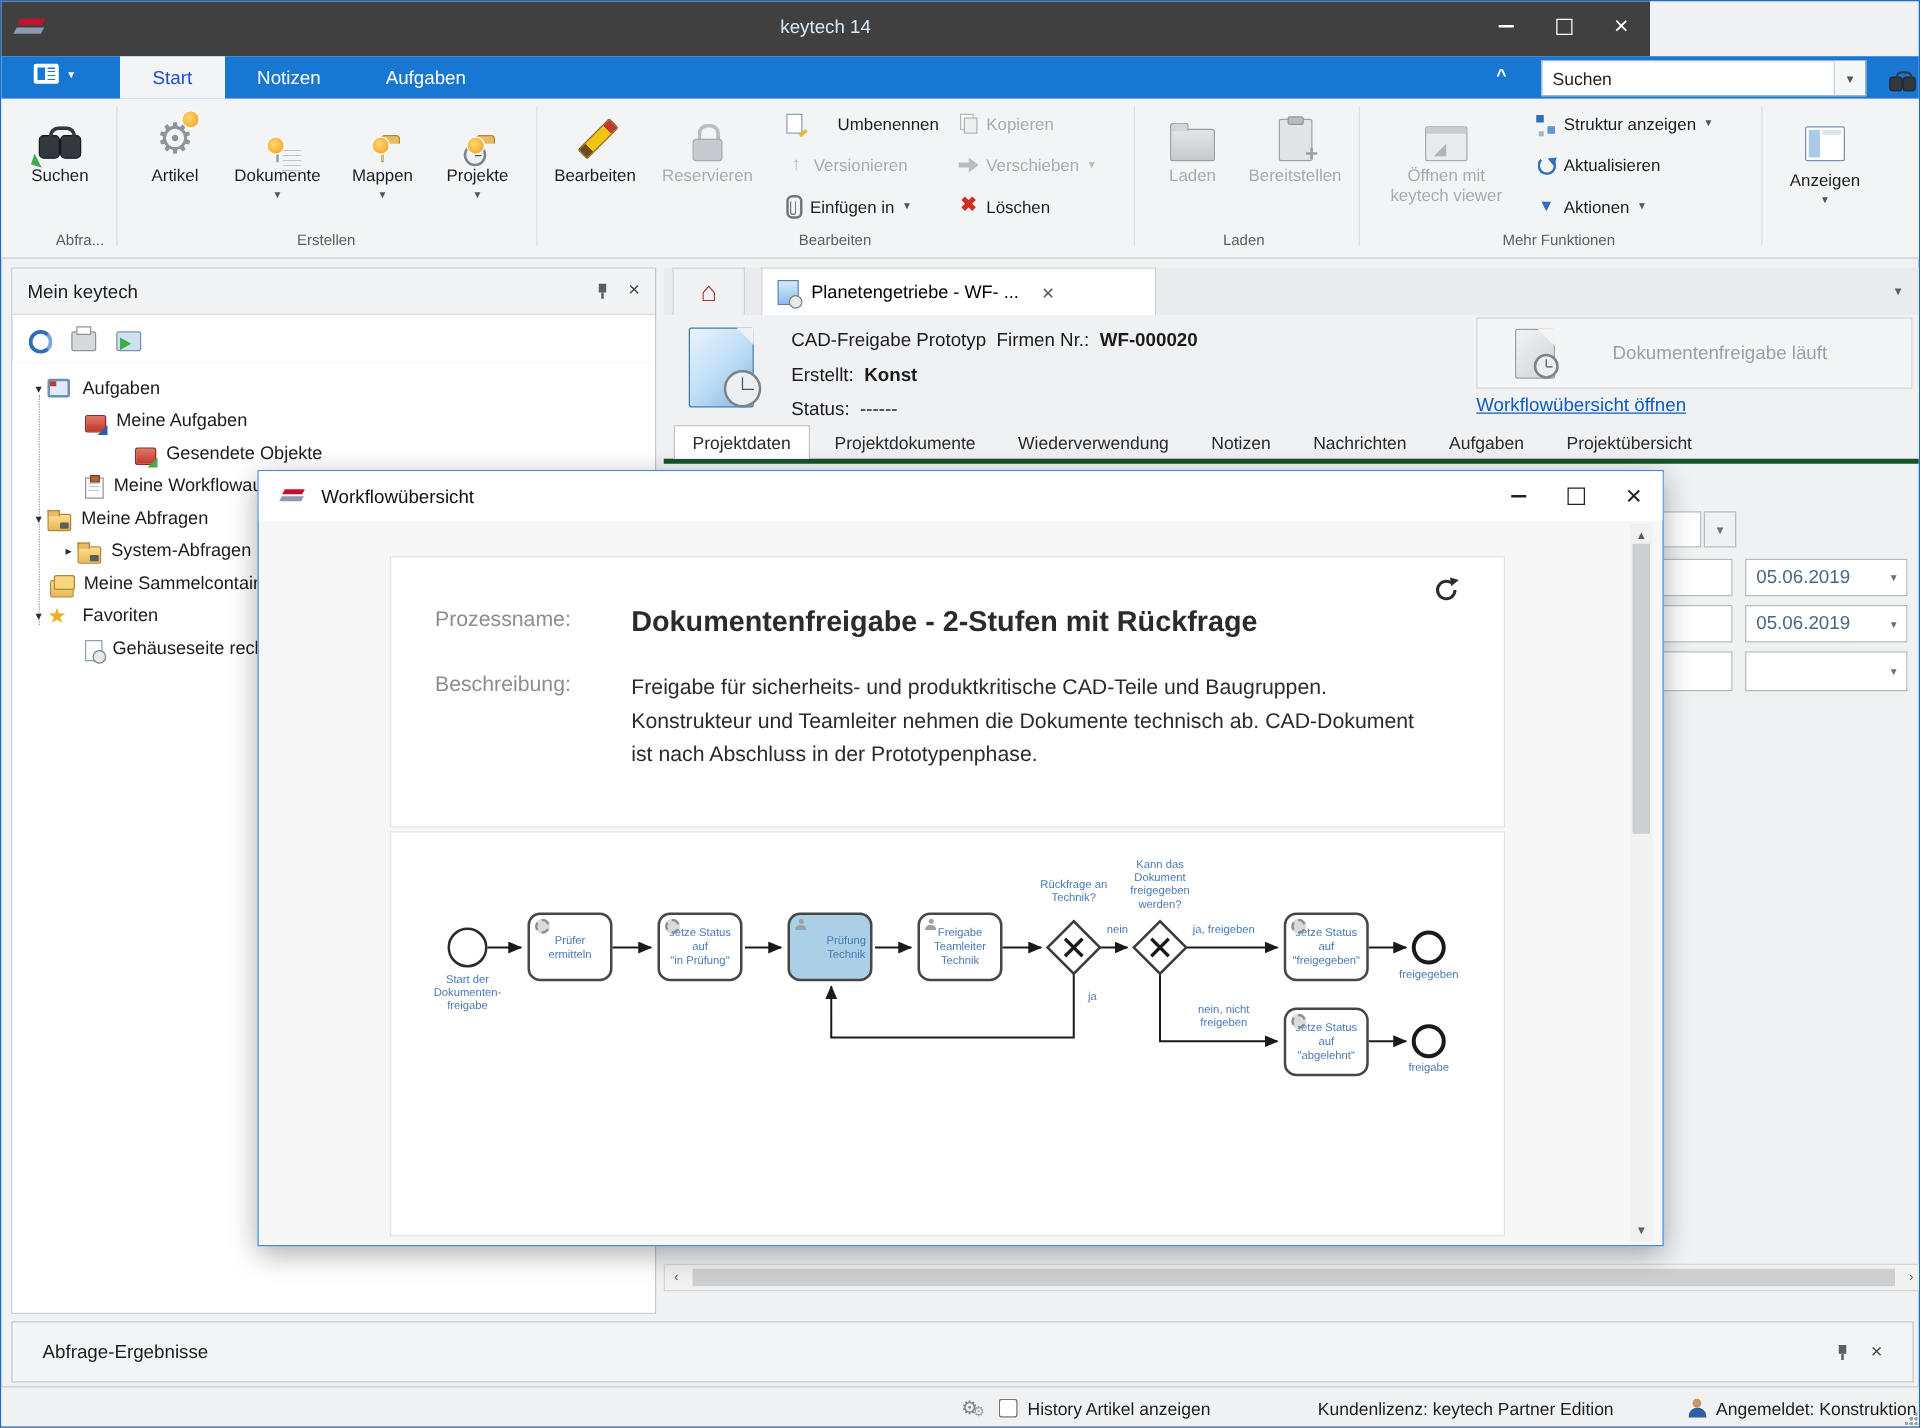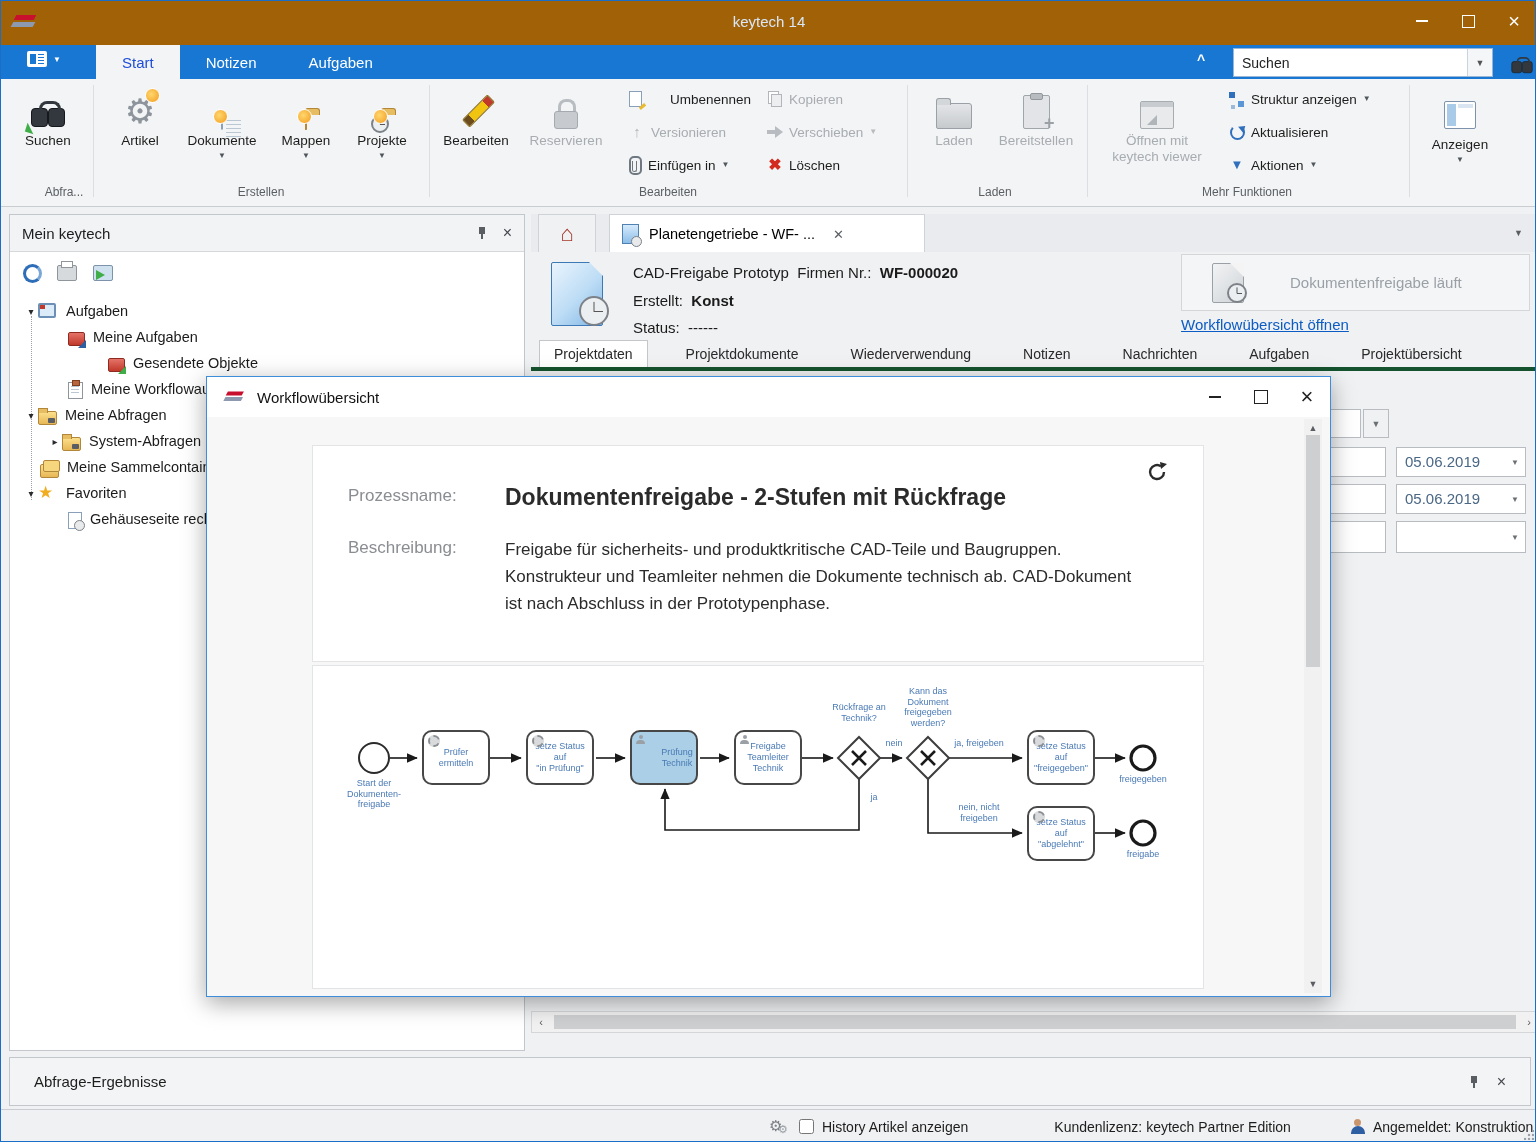--- a/index.html
+++ b/index.html
@@ -1,21 +1,21 @@
 <!DOCTYPE html>
 <html><head>
 <meta charset="utf-8">
 <style>
   html,body{margin:0;padding:0;background:#444;}
   #app{position:relative;width:1536px;height:1142px;background:#eff1f3;overflow:hidden;
        font-family:"Liberation Sans",sans-serif;border:1px solid #1b6ec8;box-sizing:border-box;}
   .abs{position:absolute;}
   .flex{display:flex;align-items:center;}
   
-  .titlebar{left:0;top:0;width:1536px;height:44px;background:#a16207;color:#d9e7f8;}
+  .titlebar{left:0;top:0;width:1319px;height:44px;background:#404040;color:#d9e7f8;}
   .title-text{position:absolute;left:0;right:0;top:12px;text-align:center;font-size:15px;}
   .winbtn{width:46px;height:32px;display:flex;align-items:center;justify-content:center;color:#fff;font-size:16px;}
   .klogo{position:relative;width:26px;height:18px;}
   .klogo i{position:absolute;display:block;height:5px;width:20px;transform:skewX(-28deg);}
   .klogo i:nth-child(1){background:#c8102e;left:4px;top:2px;}
   .klogo i:nth-child(2){background:#8d99ae;left:1px;top:9px;width:22px;}
   .ribbon-tabs{left:0;top:44px;width:1536px;height:34px;background:#1777d2;color:#fff;font-size:15px;}
   .rtab{height:34px;display:flex;align-items:center;padding:0 26px;}
   .rtab.active{background:#f3f4f5;color:#1d4ed8;}
   .appmenu-icon{width:20px;height:16px;background:#fff;border-radius:2px;position:relative;}
@@ -437,21 +437,21 @@
       <div class="abs flex" style="left:650px;top:2px;width:347px;height:55px;background:#f4f5f6;border:1px solid #d4d6d8;">
         <span style="position:relative;margin-left:30px;">
           <span class="bigdoc gray" style="display:block;width:30px;height:38px;"></span>
           <span class="clockdot" style="left:15px;top:20px;width:16px;height:16px;"></span>
         </span>
         <span style="margin-left:46px;font-size:15px;color:#9aa0a6;">Dokumentenfreigabe läuft</span>
       </div>
       <a class="abs" style="left:650px;top:64px;font-size:15px;color:#0b5cc4;text-decoration:underline;cursor:pointer;">Workflowübersicht öffnen</a>
     </div>
 
-    <div class="abs flex" style="left:8px;top:126px;height:27px;gap:24px;">
+    <div class="abs flex" style="left:8px;top:126px;height:27px;gap:6px;">
       <div class="subtab active" style="font-weight:normal;">Projektdaten</div>
       <div class="subtab">Projektdokumente</div>
       <div class="subtab">Wiederverwendung</div>
       <div class="subtab">Notizen</div>
       <div class="subtab">Nachrichten</div>
       <div class="subtab">Aufgaben</div>
       <div class="subtab">Projektübersicht</div>
     </div>
 
     <div class="abs" style="left:700px;top:195px;width:160px;height:29px;">

